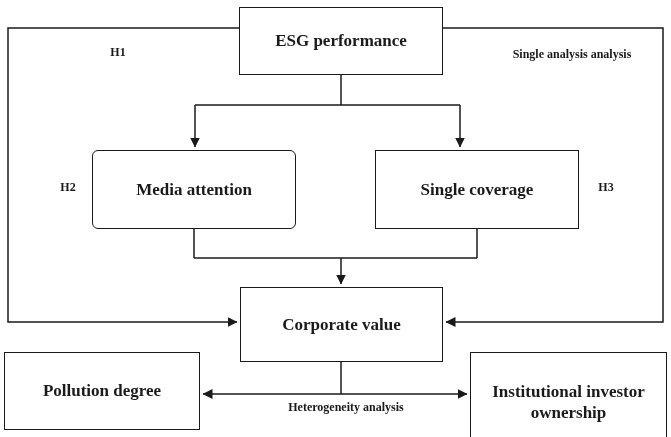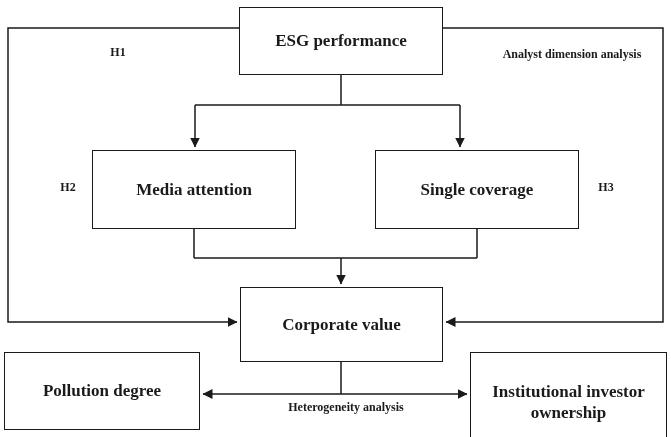--- a/index.html
+++ b/index.html
@@ -39,21 +39,21 @@
   }
   .note {
     position: absolute;
     font-weight: bold;
     font-size: 12px;
     color: #1a1a1a;
     text-align: center;
     line-height: 1.35;
   }
   .box-esg        { left: 239px; top: 7px;   width: 204px; height: 68px; }
-  .box-media      { left: 92px;  top: 150px; width: 204px; height: 79px; }
+  .box-media      { left: 92px;  top: 150px; width: 204px; height: 79px; border-radius: 6px; }
   .box-analyst    { left: 375px; top: 150px; width: 204px; height: 79px; }
   .box-corporate  { left: 240px; top: 287px; width: 203px; height: 75px; }
   .box-pollution  { left: 4px;   top: 352px; width: 196px; height: 78px; }
   .box-institutional { left: 470px; top: 352px; width: 197px; height: 100px; }
 
   .note-h1 { left: 98px;  top: 44px;  width: 40px; }
   .note-h2 { left: 48px;  top: 179px; width: 40px; }
   .note-h3 { left: 586px; top: 179px; width: 40px; }
   .note-single { left: 488px; top: 46px; width: 168px; }
   .note-heterogeneity { left: 238px; top: 399px; width: 216px; }
@@ -119,16 +119,16 @@
     <span>Pollution degree</span>
   </div>
 
   <div class="box box-institutional">
     <span>Institutional investor ownership</span>
   </div>
 
   <div class="note note-h1">H1</div>
   <div class="note note-h2">H2</div>
   <div class="note note-h3">H3</div>
-  <div class="note note-single">Analyst dimension analysis</div>
+  <div class="note note-single">Single analysis analysis</div>
   <div class="note note-heterogeneity">Heterogeneity analysis</div>
 
 </div>
 
 </body></html>

